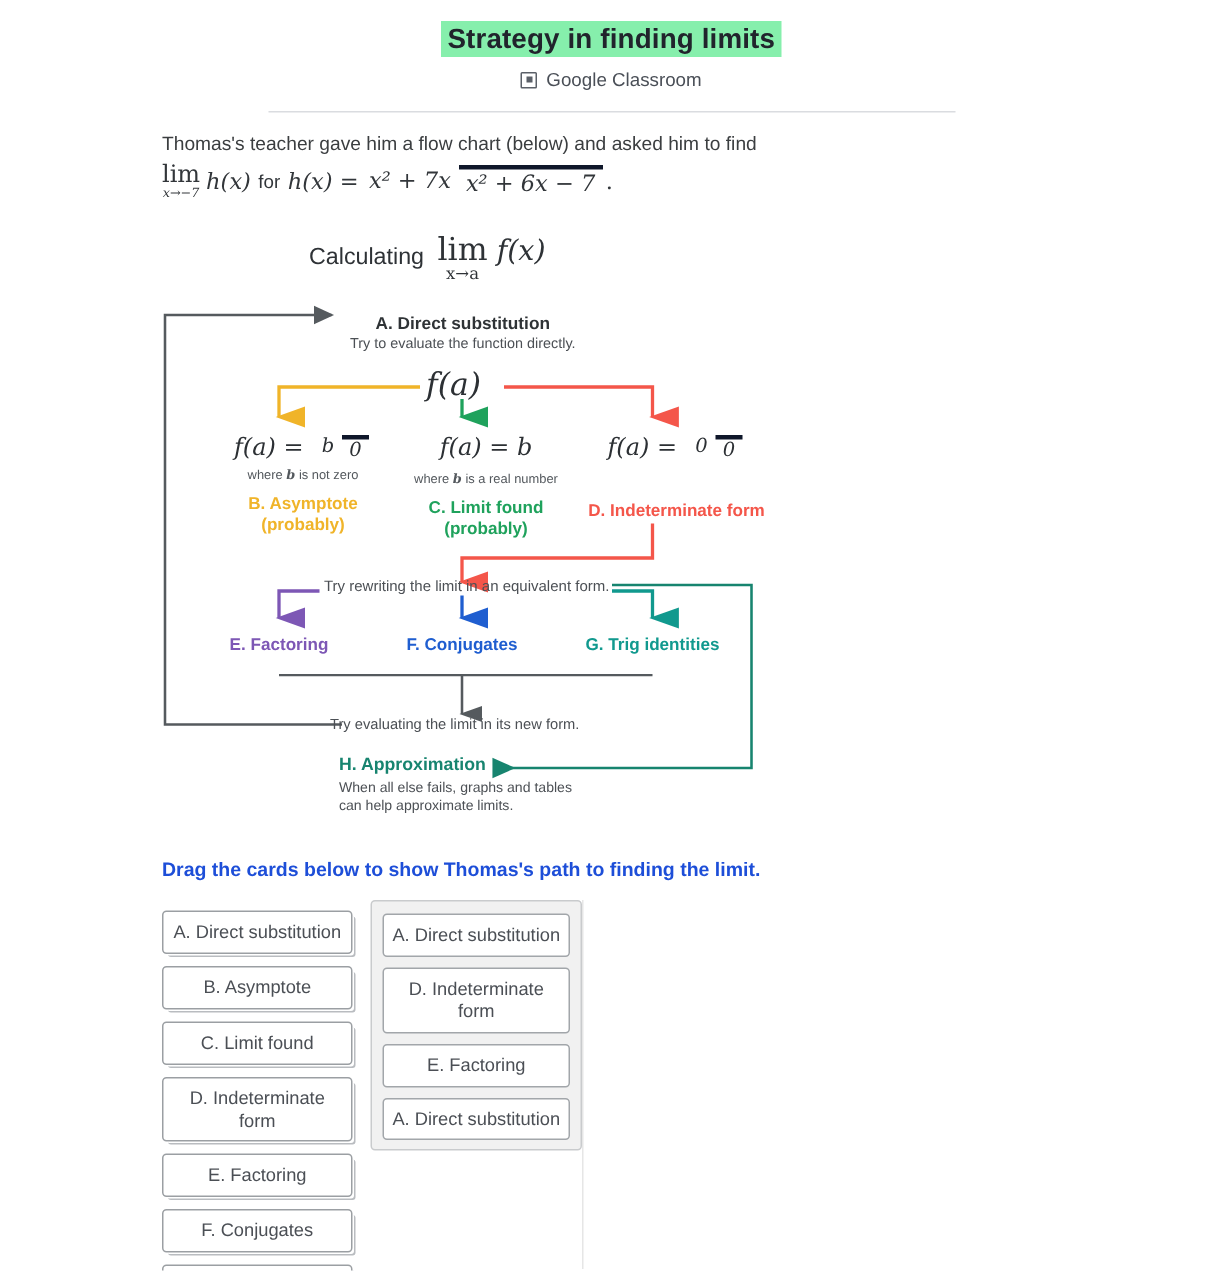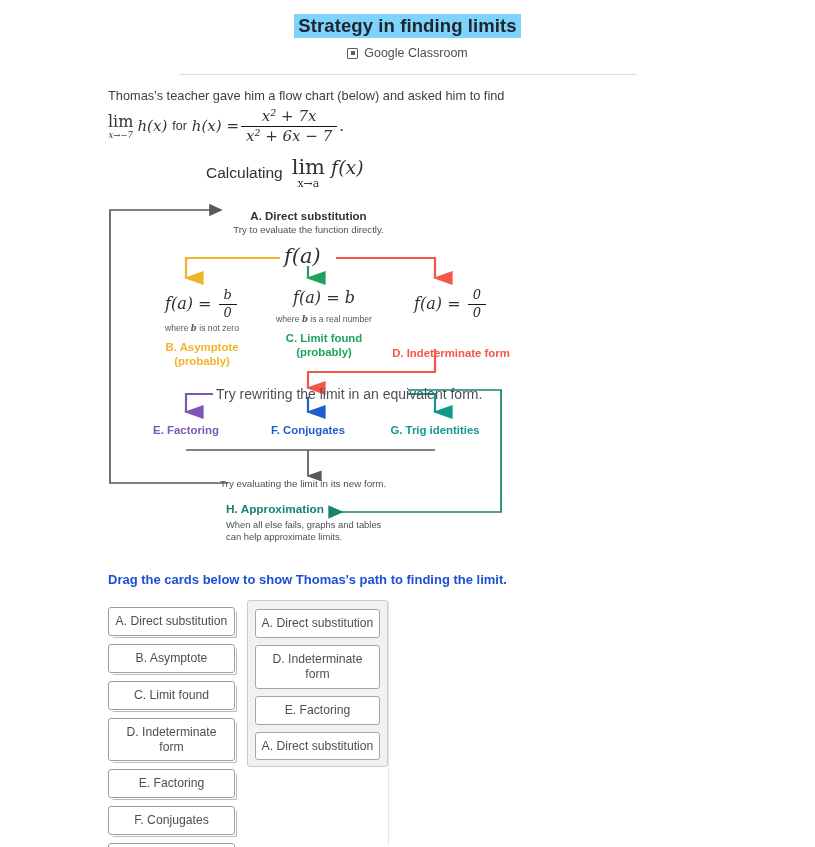--- a/index.html
+++ b/index.html
@@ -18,21 +18,21 @@
 
   .page { position: relative; width: 815px; height: 847px; }
 
   
   .header { text-align: center; padding-top: 14px; }
   .title {
     display: inline-block;
     font-size: 18.5px;
     font-weight: bold;
     color: #21242c;
-    background: #7dd3fc;
+    background: #86efac;
     padding: 1px 4px;
     letter-spacing: .1px;
   }
   .gc-row {
     margin-top: 8px;
     display: flex;
     align-items: center;
     justify-content: center;
     gap: 6px;
     font-size: 12.5px;
@@ -64,23 +64,23 @@
   .mathline {
     margin-top: 5px;
     display: flex; align-items: center;
     font-family: "DejaVu Serif", serif;
     font-size: 15px; color: #32363a;
   }
   .lim { display:inline-flex; flex-direction:column; align-items:center; line-height:1; margin-right:4px;}
   .lim .big { font-size: 16px; font-style: normal; }
   .lim .sub { font-size: 8.5px; margin-top: 1px; }
   .ital { font-style: italic; }
-  .frac { display:inline-flex; flex-direction:column; align-items:center; margin: 0 2px; line-height:1.12; }
+  .frac { display:inline-flex; align-items:center; margin: 0 2px; line-height:1.12; }
   .frac .num { padding: 0 5px 1px 5px; }
-  .frac .den { padding: 1px 5px 0 5px; border-top: 1px solid #0f172a; }
+  .frac .den { padding: 1px 5px 0 5px; border-top: 3px solid #0f172a; }
 
   
   .chart { position: absolute; left: 108px; top: 150px; width: 420px; height: 410px; }
   .chart-title {
     position: absolute; left: 98px; top: 6px;
     display: flex; align-items: center; gap: 9px;
     font-family: "Liberation Sans", sans-serif;
     font-size: 15.5px; color: #2e3236;
   }
   .chart-title .mathbit { font-family: "DejaVu Serif", serif; font-size: 19px; font-style: italic; }
@@ -102,21 +102,21 @@
   .branch .eq {
     font-family: "DejaVu Serif", serif; font-style: italic;
     font-size: 16px; color: #2c3034;
   }
   .branch .cond { font-size: 8.6px; color: #53585d; margin-top: 3px; text-align: center; }
   .branch .cond b { font-family: "DejaVu Serif", serif; font-style: italic; }
   .branch .lbl { font-size: 11.4px; font-weight: bold; margin-top: 7px; line-height: 1.25; }
 
   .rw-text {
     position: absolute; left: 108px; top: 236px;
-    font-size: 14px; color: #4c5055; white-space: nowrap;
+    font-size: 10px; color: #4c5055; white-space: nowrap;
   }
   .meth { position: absolute; width: 120px; text-align: center; font-size: 11.4px; font-weight: bold; }
   .newform {
     position: absolute; left: 112px; top: 328px;
     font-size: 9.8px; color: #4c5055; white-space: nowrap;
   }
   .approx { position: absolute; left: 118px; top: 352px; width: 200px; }
   .approx .lbl { font-size: 11.8px; font-weight: bold; color: #17846f; }
   .approx .sub { font-size: 9.4px; color: #4c5055; margin-top: 3px; line-height: 1.32; }
 

